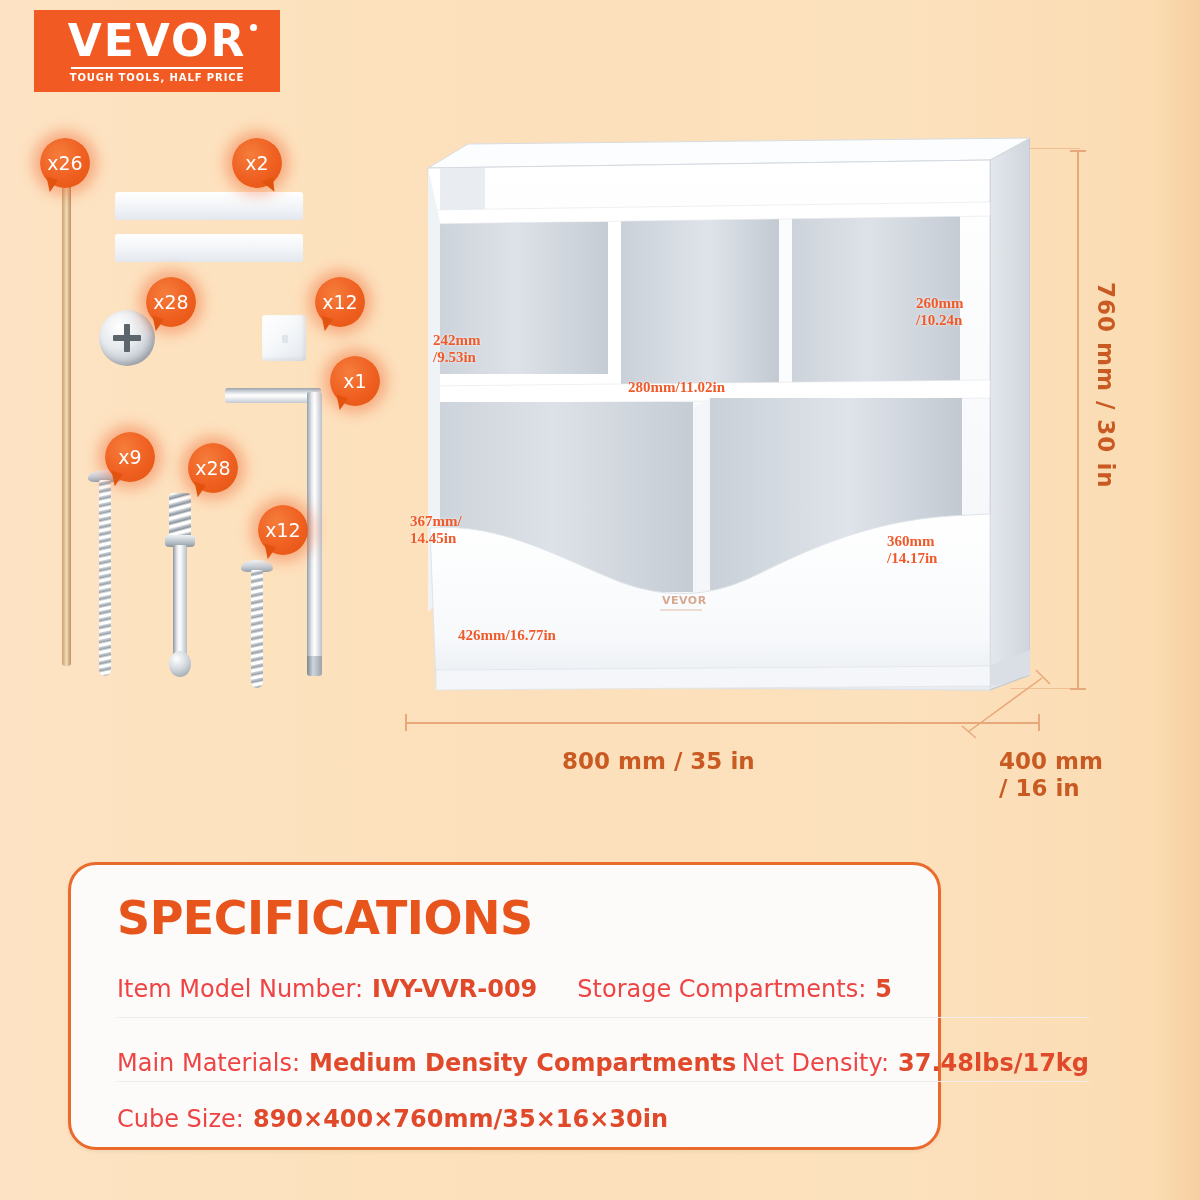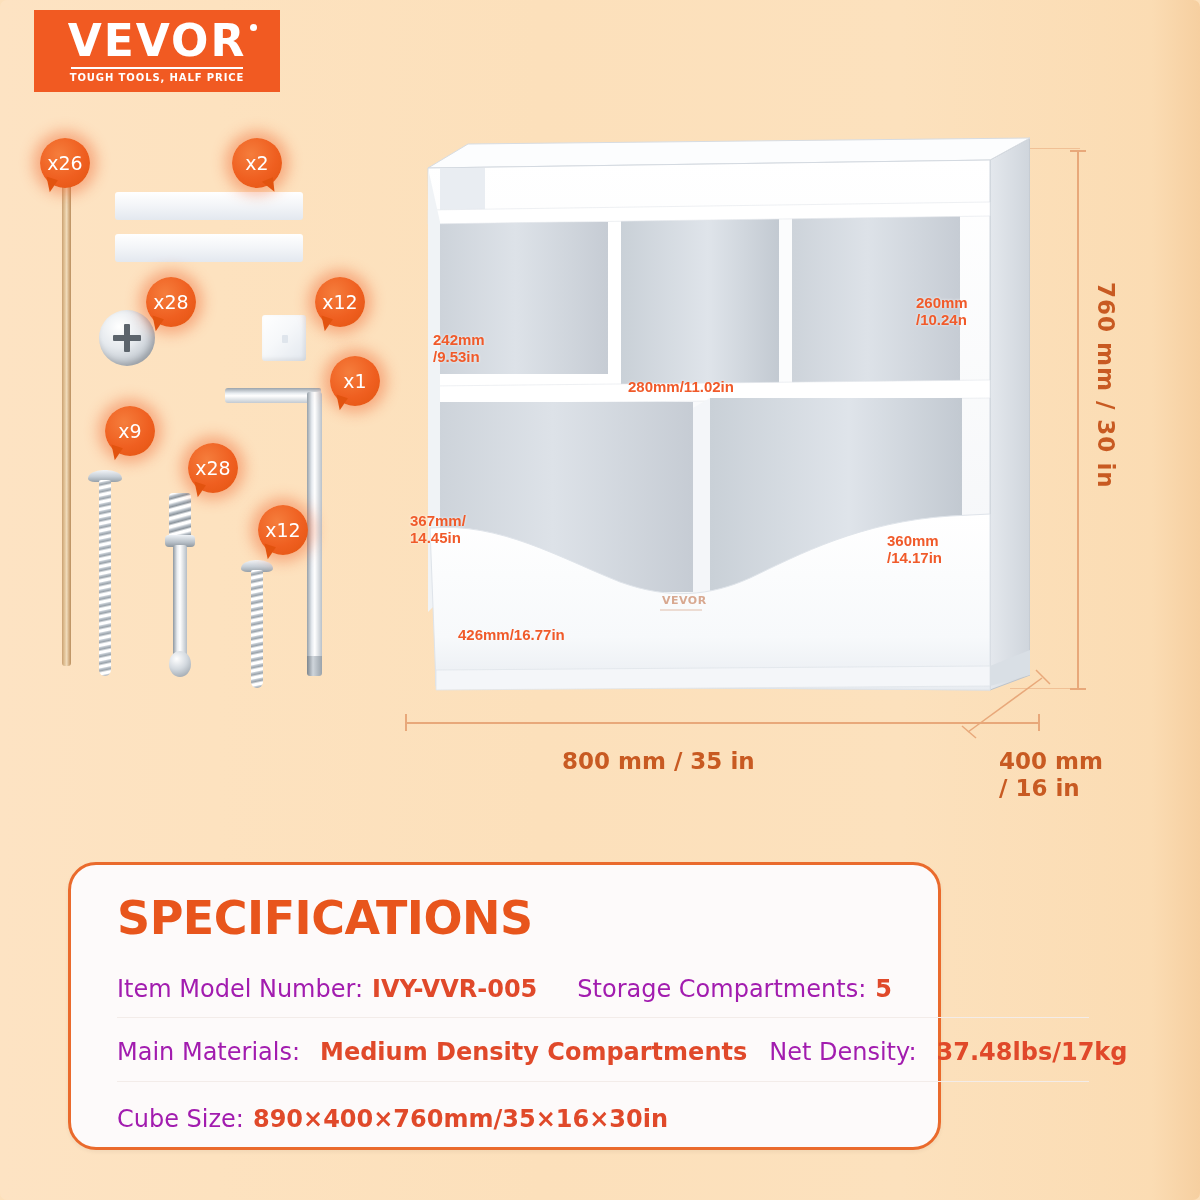--- a/index.html
+++ b/index.html
@@ -14,21 +14,20 @@
     overflow: hidden;
     position: relative;
   }
   #page {
     position: absolute;
     left: 0; top: 0;
     width: 1200px;
     height: 1200px;
     background: linear-gradient(90deg,
        #fde3c3 0%, #fde2bf 18%, #fce0bb 45%, #fce1bd 75%, #fbdcb3 96%, #f6cfa0 100%);
-    border-radius: 7px;
   }
 
   
   #logo {
     position: absolute;
     left: 34px; top: 10px;
     width: 246px; height: 82px;
     background: #f15a22;
     display: flex;
     flex-direction: column;
@@ -230,21 +229,21 @@
 
   
   #furniture { position: absolute; left: 390px; top: 130px; width: 640px; height: 570px; z-index: 3; }
 
   
   .dim-inner {
     position: absolute;
     color: #f05a2a;
     font-size: 15px;
     font-weight: bold;
-    font-family: Liberation Sans, sans-serif;
+    font-family: Liberation Serif, serif;
     line-height: 1.12;
     z-index: 7;
     text-shadow: 0 0 3px rgba(255,255,255,0.85);
     white-space: pre-line;
   }
   #dim-242 { left: 433px; top: 332px; }
   #dim-280 { left: 628px; top: 379px; }
   #dim-260 { left: 916px; top: 295px; }
   #dim-367 { left: 410px; top: 513px; }
   #dim-360 { left: 887px; top: 533px; }
@@ -297,24 +296,24 @@
     position: absolute;
     left: 46px;
     width: 972px;
     display: flex;
     align-items: baseline;
     font-size: 24px;
     font-family: "DejaVu Sans", sans-serif;
     white-space: nowrap;
   }
   #spec-row-1 { top: 110px; }
-  #spec-row-2 { top: 173px; gap: 11px; }
+  #spec-row-2 { top: 184px; }
   #spec-row-3 { top: 240px; }
   .spec-label {
-    color: #a21caf;
+    color: #ef4444;
     font-weight: normal;
     margin-right: 9px;
   }
   .spec-value {
     color: #e0492a;
     font-weight: bold;
   }
   .spec-gap { width: 40px; display: inline-block; }
   .spec-divider {
     position: absolute;
@@ -369,21 +368,21 @@
   <div id="part-screw-short" class="part">
     <div class="screw-head-flat"></div>
     <div class="screw-shaft"></div>
   </div>
 
   <div class="badge" style="left:40px;  top:138px;">x26</div>
   <div class="badge tr" style="left:232px; top:138px;">x2</div>
   <div class="badge" style="left:146px; top:277px;">x28</div>
   <div class="badge" style="left:315px; top:277px;">x12</div>
   <div class="badge" style="left:330px; top:356px;">x1</div>
-  <div class="badge" style="left:105px; top:406px;text-align:center;">x9</div>
+  <div class="badge" style="left:105px; top:432px;text-align:center;">x9</div>
   <div class="badge" style="left:188px; top:443px;">x28</div>
   <div class="badge" style="left:258px; top:505px;">x12</div>
 
   <div id="furniture">
     <svg width="640" height="570" viewBox="0 0 640 570">
       <defs>
         <linearGradient id="panelTop" x1="0" y1="0" x2="0" y2="1">
           <stop offset="0%" stop-color="#ffffff"></stop>
           <stop offset="100%" stop-color="#f2f4f7"></stop>
         </linearGradient>
@@ -485,21 +484,21 @@
   <div class="dim-outer" id="dim-height">760 mm / 30 in</div>
   <div class="dim-outer" id="dim-width">800 mm / 35 in</div>
   <div class="dim-outer" id="dim-depth" style="white-space:pre-line;">400 mm
 / 16 in</div>
 
   <div id="spec-card">
     <div id="spec-title">SPECIFICATIONS</div>
 
     <div class="spec-row" id="spec-row-1">
       <span class="spec-label">Item Model Number:</span>
-      <span class="spec-value">IVY-VVR-005</span>
+      <span class="spec-value">IVY-VVR-009</span>
       <span class="spec-gap"></span>
       <span class="spec-label">Storage Compartments:</span>
       <span class="spec-value">5</span>
     </div>
     <div class="spec-divider" id="spec-div-1"></div>
 
     <div class="spec-row" id="spec-row-2">
       <span class="spec-label">Main Materials:</span>
       <span class="spec-value">Medium Density Compartments</span>
       <span class="spec-gap"></span>

